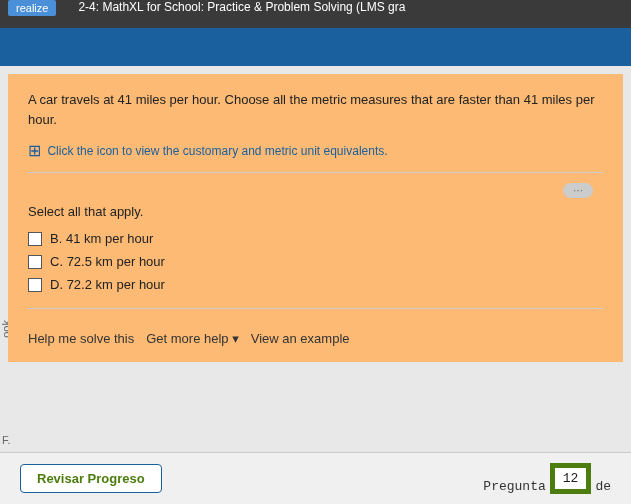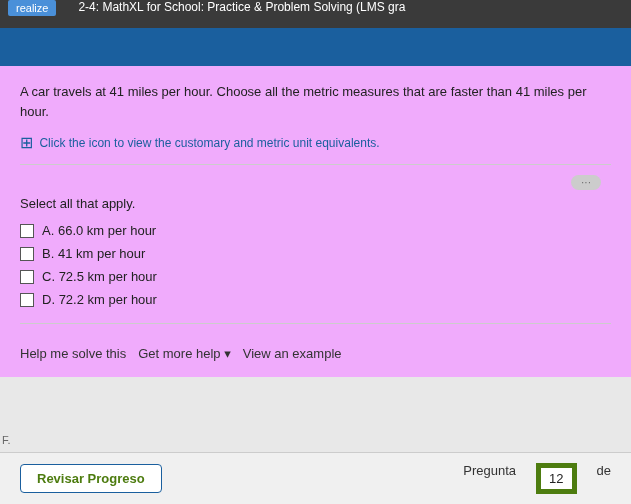--- a/index.html
+++ b/index.html
@@ -36,22 +36,22 @@
     }
 
     
     .blue-header {
       background: #1a5f9e;
       height: 38px;
     }
 
     
     .main-content {
-      background: #f0abfc;
-      margin: 0;
+      background: #fdba74;
+      margin: 8px;
       padding: 16px 20px 12px 20px;
       position: relative;
     }
 
     .question-text {
       font-size: 13px;
       color: #222;
       line-height: 1.5;
       margin-bottom: 12px;
     }
@@ -159,22 +159,23 @@
       color: #4d7c0f;
       font-size: 13px;
       padding: 6px 16px;
       border-radius: 4px;
       cursor: pointer;
       font-weight: bold;
     }
 
     .pregunta-area {
       display: flex;
-      align-items: flex-start;
-      gap: 20px;
+      align-items: flex-end;
+      gap: 4px;
+      font-family: Liberation Mono, monospace;
     }
     .pregunta-label {
       font-size: 13px;
       color: #333;
     }
     .pregunta-num {
       background: white;
       border: 5px solid #4d7c0f;
       font-size: 13px;
       padding: 3px 8px;
@@ -229,26 +230,20 @@
 
   <hr class="divider">
 
   <div class="slider-row">
     <span class="slider-handle">···</span>
   </div>
 
   <p class="select-label">Select all that apply.</p>
 
   <ul class="choices">
-    <li class="choice-item">
-      <div class="choice-checkbox"></div>
-      <span class="choice-label">
-        <span>A.</span>&nbsp;<span>66.0 km per hour</span>
-      </span>
-    </li>
     <li class="choice-item">
       <div class="choice-checkbox"></div>
       <span class="choice-label">
         <span>B.</span>&nbsp;<span>41 km per hour</span>
       </span>
     </li>
     <li class="choice-item">
       <div class="choice-checkbox"></div>
       <span class="choice-label">
         <span>C.</span>&nbsp;<span>72.5 km per hour</span>

